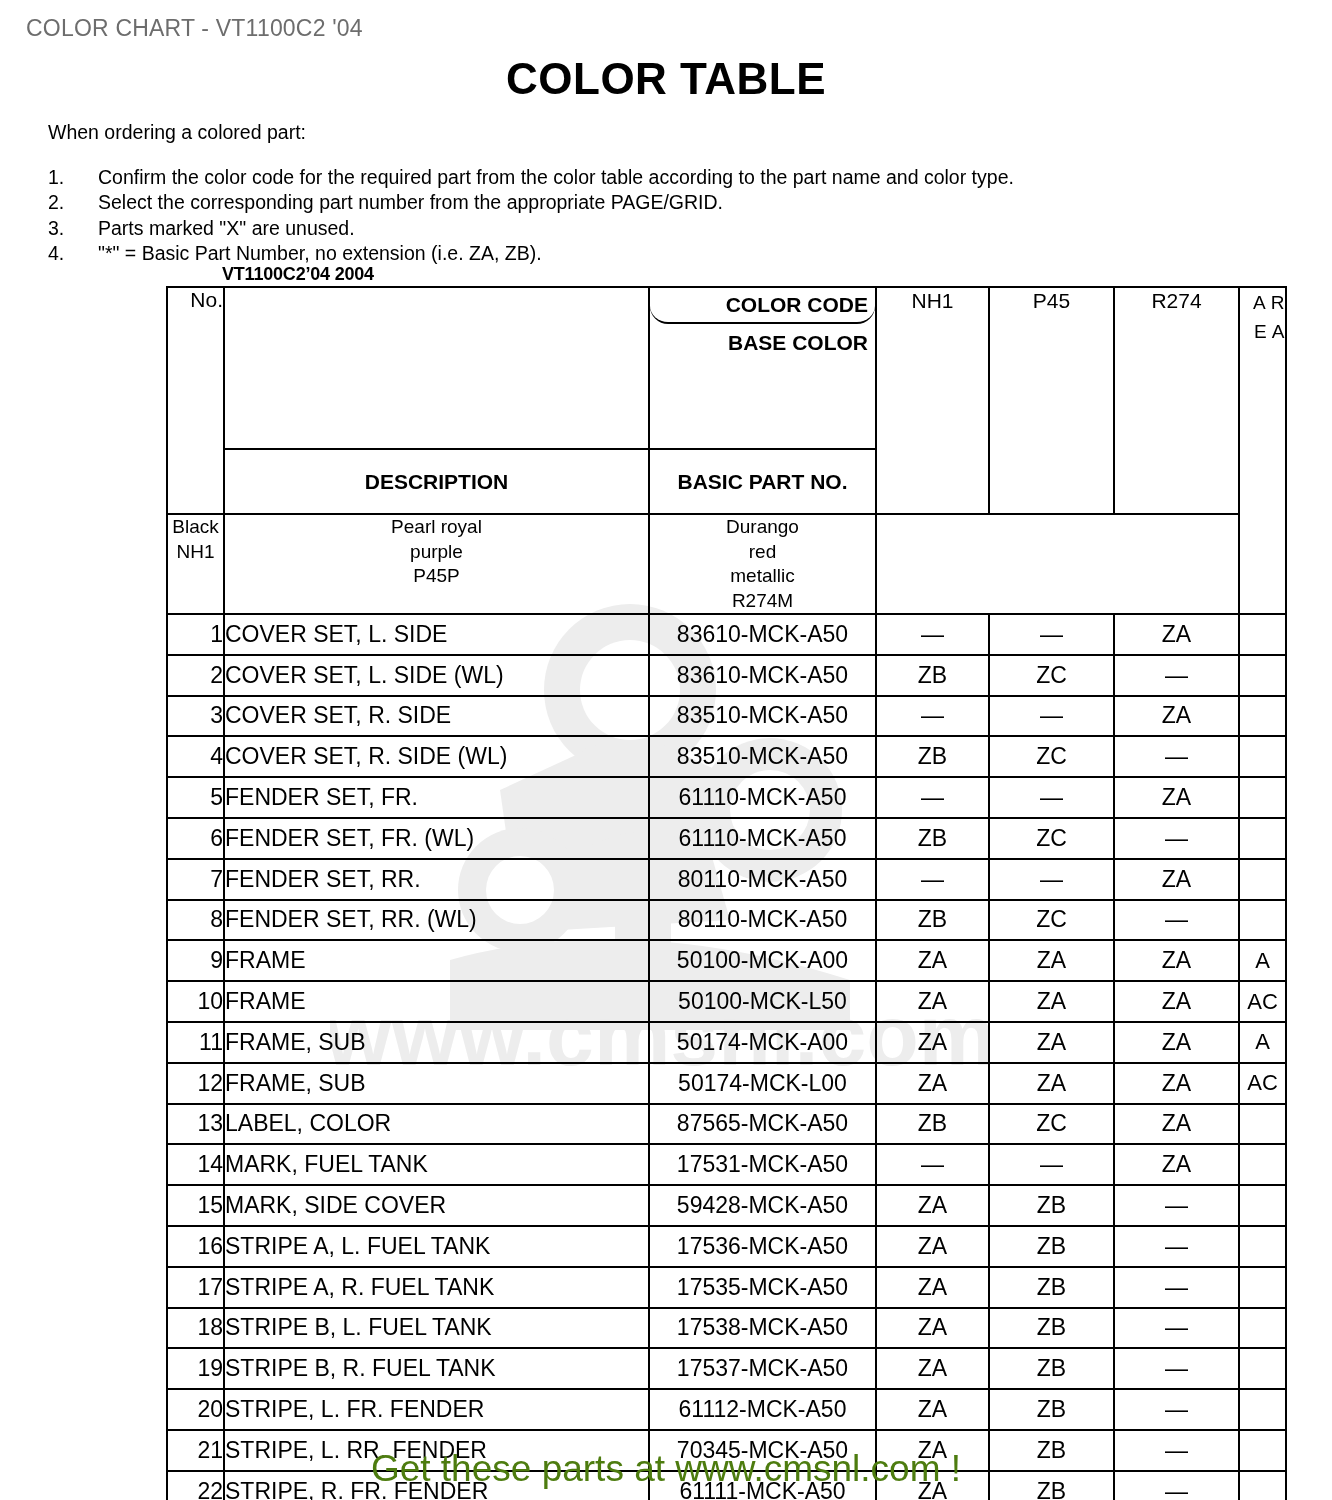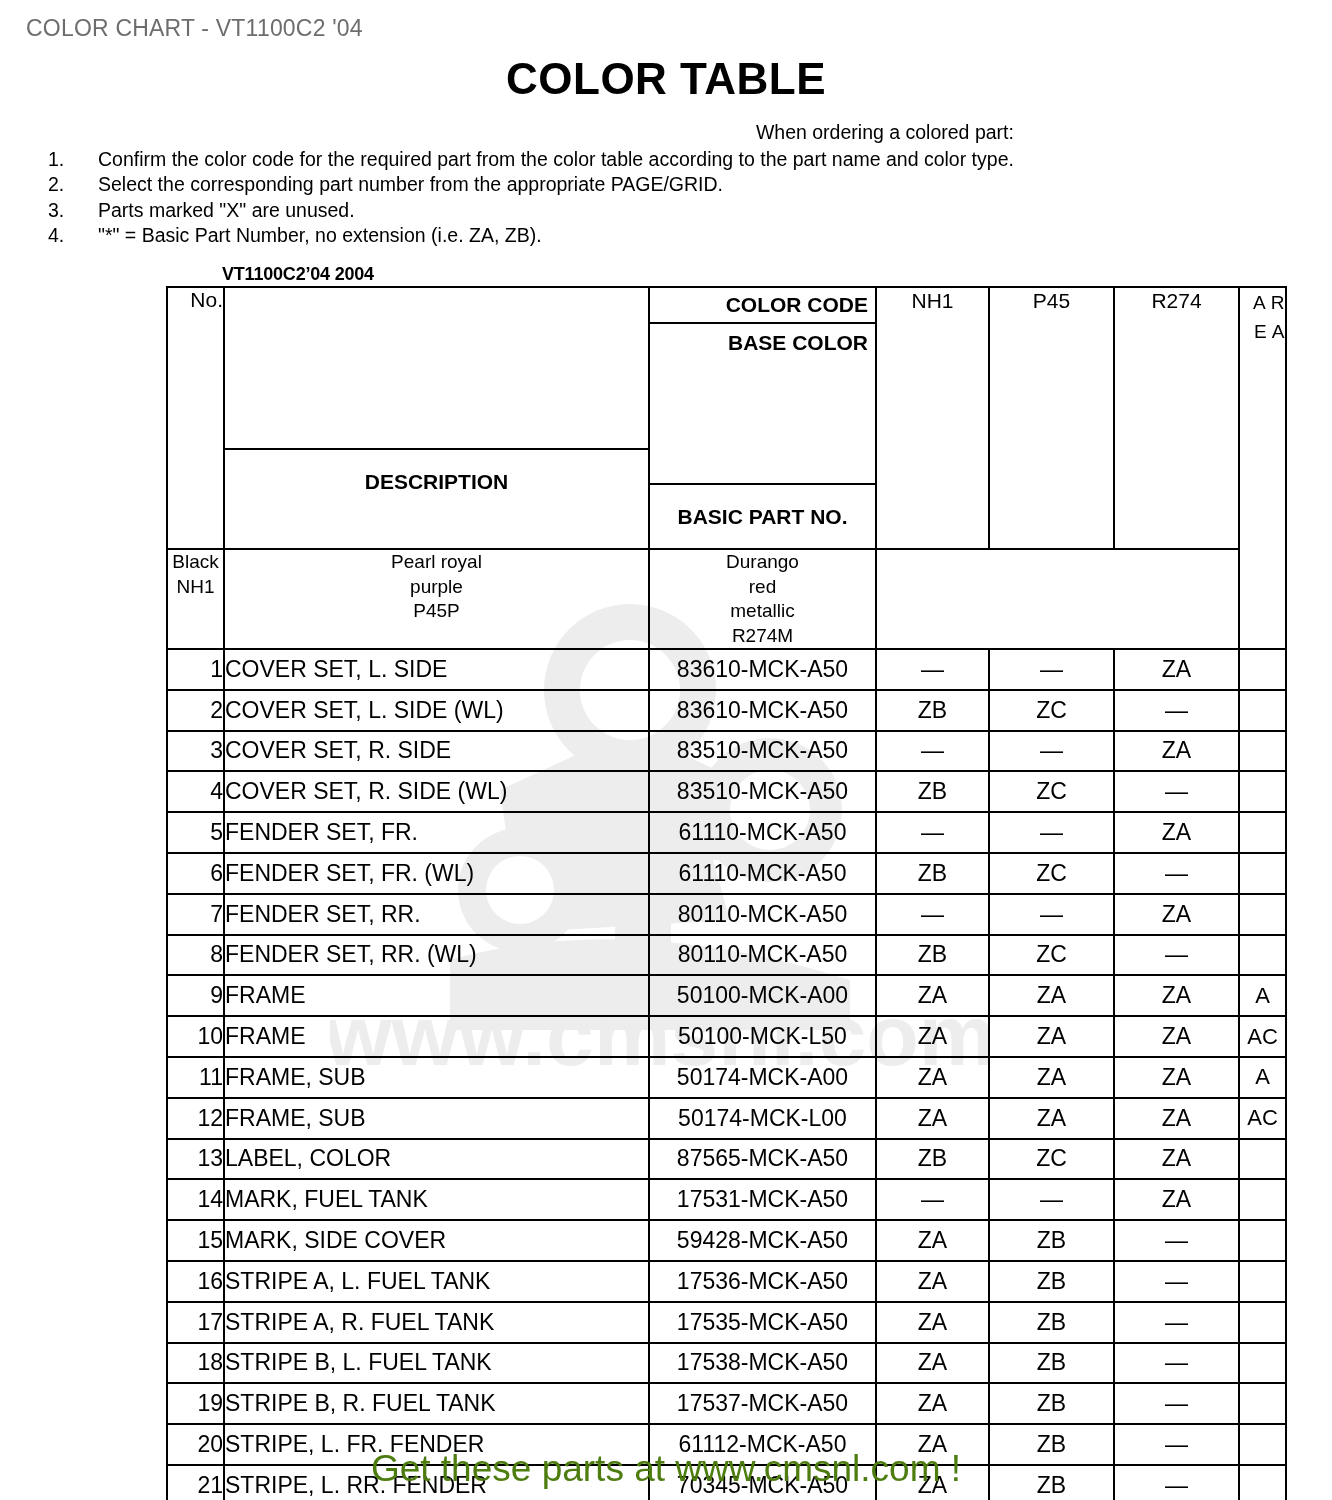--- a/index.html
+++ b/index.html
@@ -54,21 +54,21 @@
 
   
   #instructions {
     position: absolute;
     left: 48px;
     top: 120px;
     z-index: 2;
     font-size: 19.5px;
     line-height: 25.5px;
   }
-  #instructions .intro { margin-bottom: 1px; text-align: right; }
+  #instructions .intro { margin-bottom: 19px; }
   #instructions .item { display: flex; }
   #instructions .item .num { width: 50px; flex: none; }
   #instructions .item .txt { flex: 1; white-space: nowrap; }
 
   
   #model-caption {
     position: absolute;
     left: 222px;
     top: 264px;
     font-size: 18px;
@@ -117,22 +117,22 @@
   .hdr-stack .sub {
     box-sizing: border-box;
     font-size: 21px;
     font-weight: bold;
     display: flex;
     align-items: center;
   }
   .hdr-stack .sub.b-bottom { border-bottom: 2.2px solid #000; }
   .hdr-desc-top    { height: 162px; }
   .hdr-desc-bottom { height: 63px; justify-content: center; }
-  .hdr-cc-top    { height: 36px; justify-content: flex-end; padding-right: 7px; }
-  .hdr-cc-mid    { height: 161px; justify-content: flex-end; align-items: flex-start !important; padding: 7px 7px 12px 0; }
+  .hdr-cc-top    { height: 36px; justify-content: flex-end; padding-right: 7px; border-radius: 18px; }
+  .hdr-cc-mid    { height: 126px; justify-content: flex-end; align-items: flex-start !important; padding: 7px 7px 12px 0; }
   .hdr-cc-bottom { height: 63px; justify-content: center; }
 
   .hdr-code {
     vertical-align: top;
     text-align: center;
     font-size: 21px;
     font-weight: bold;
     padding-top: 7px;
     height: 36px;
     line-height: 26px;

